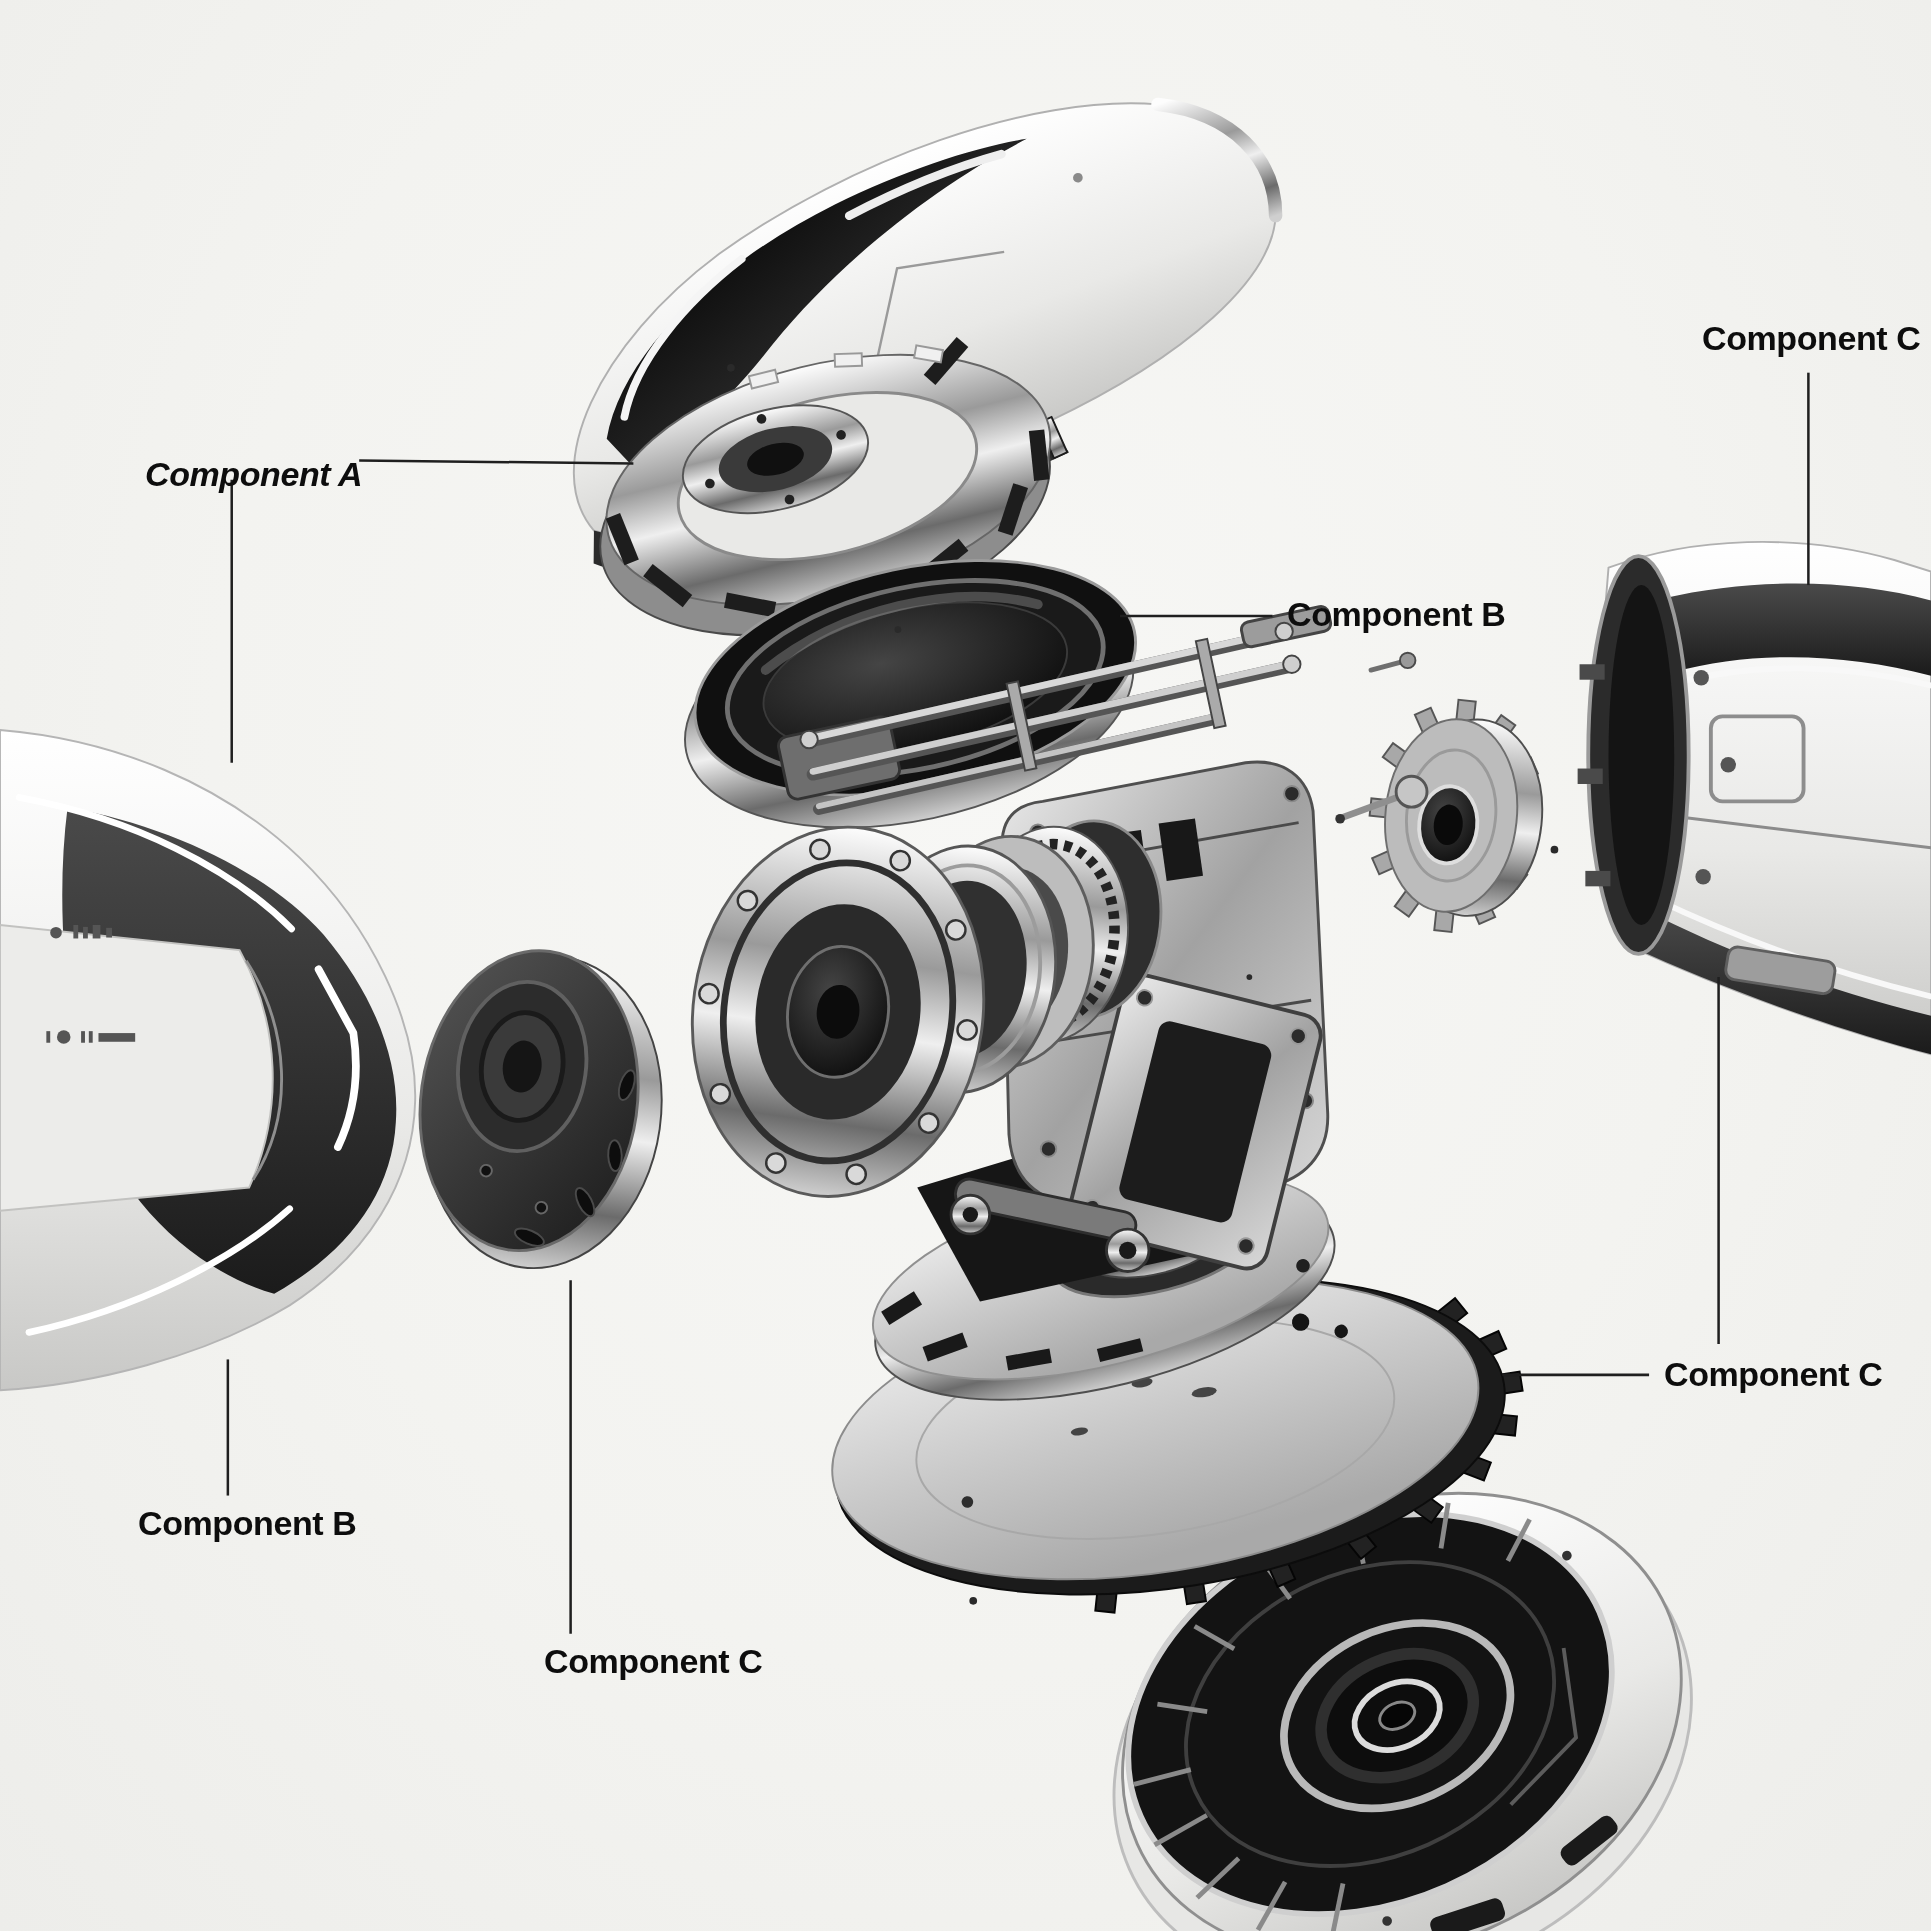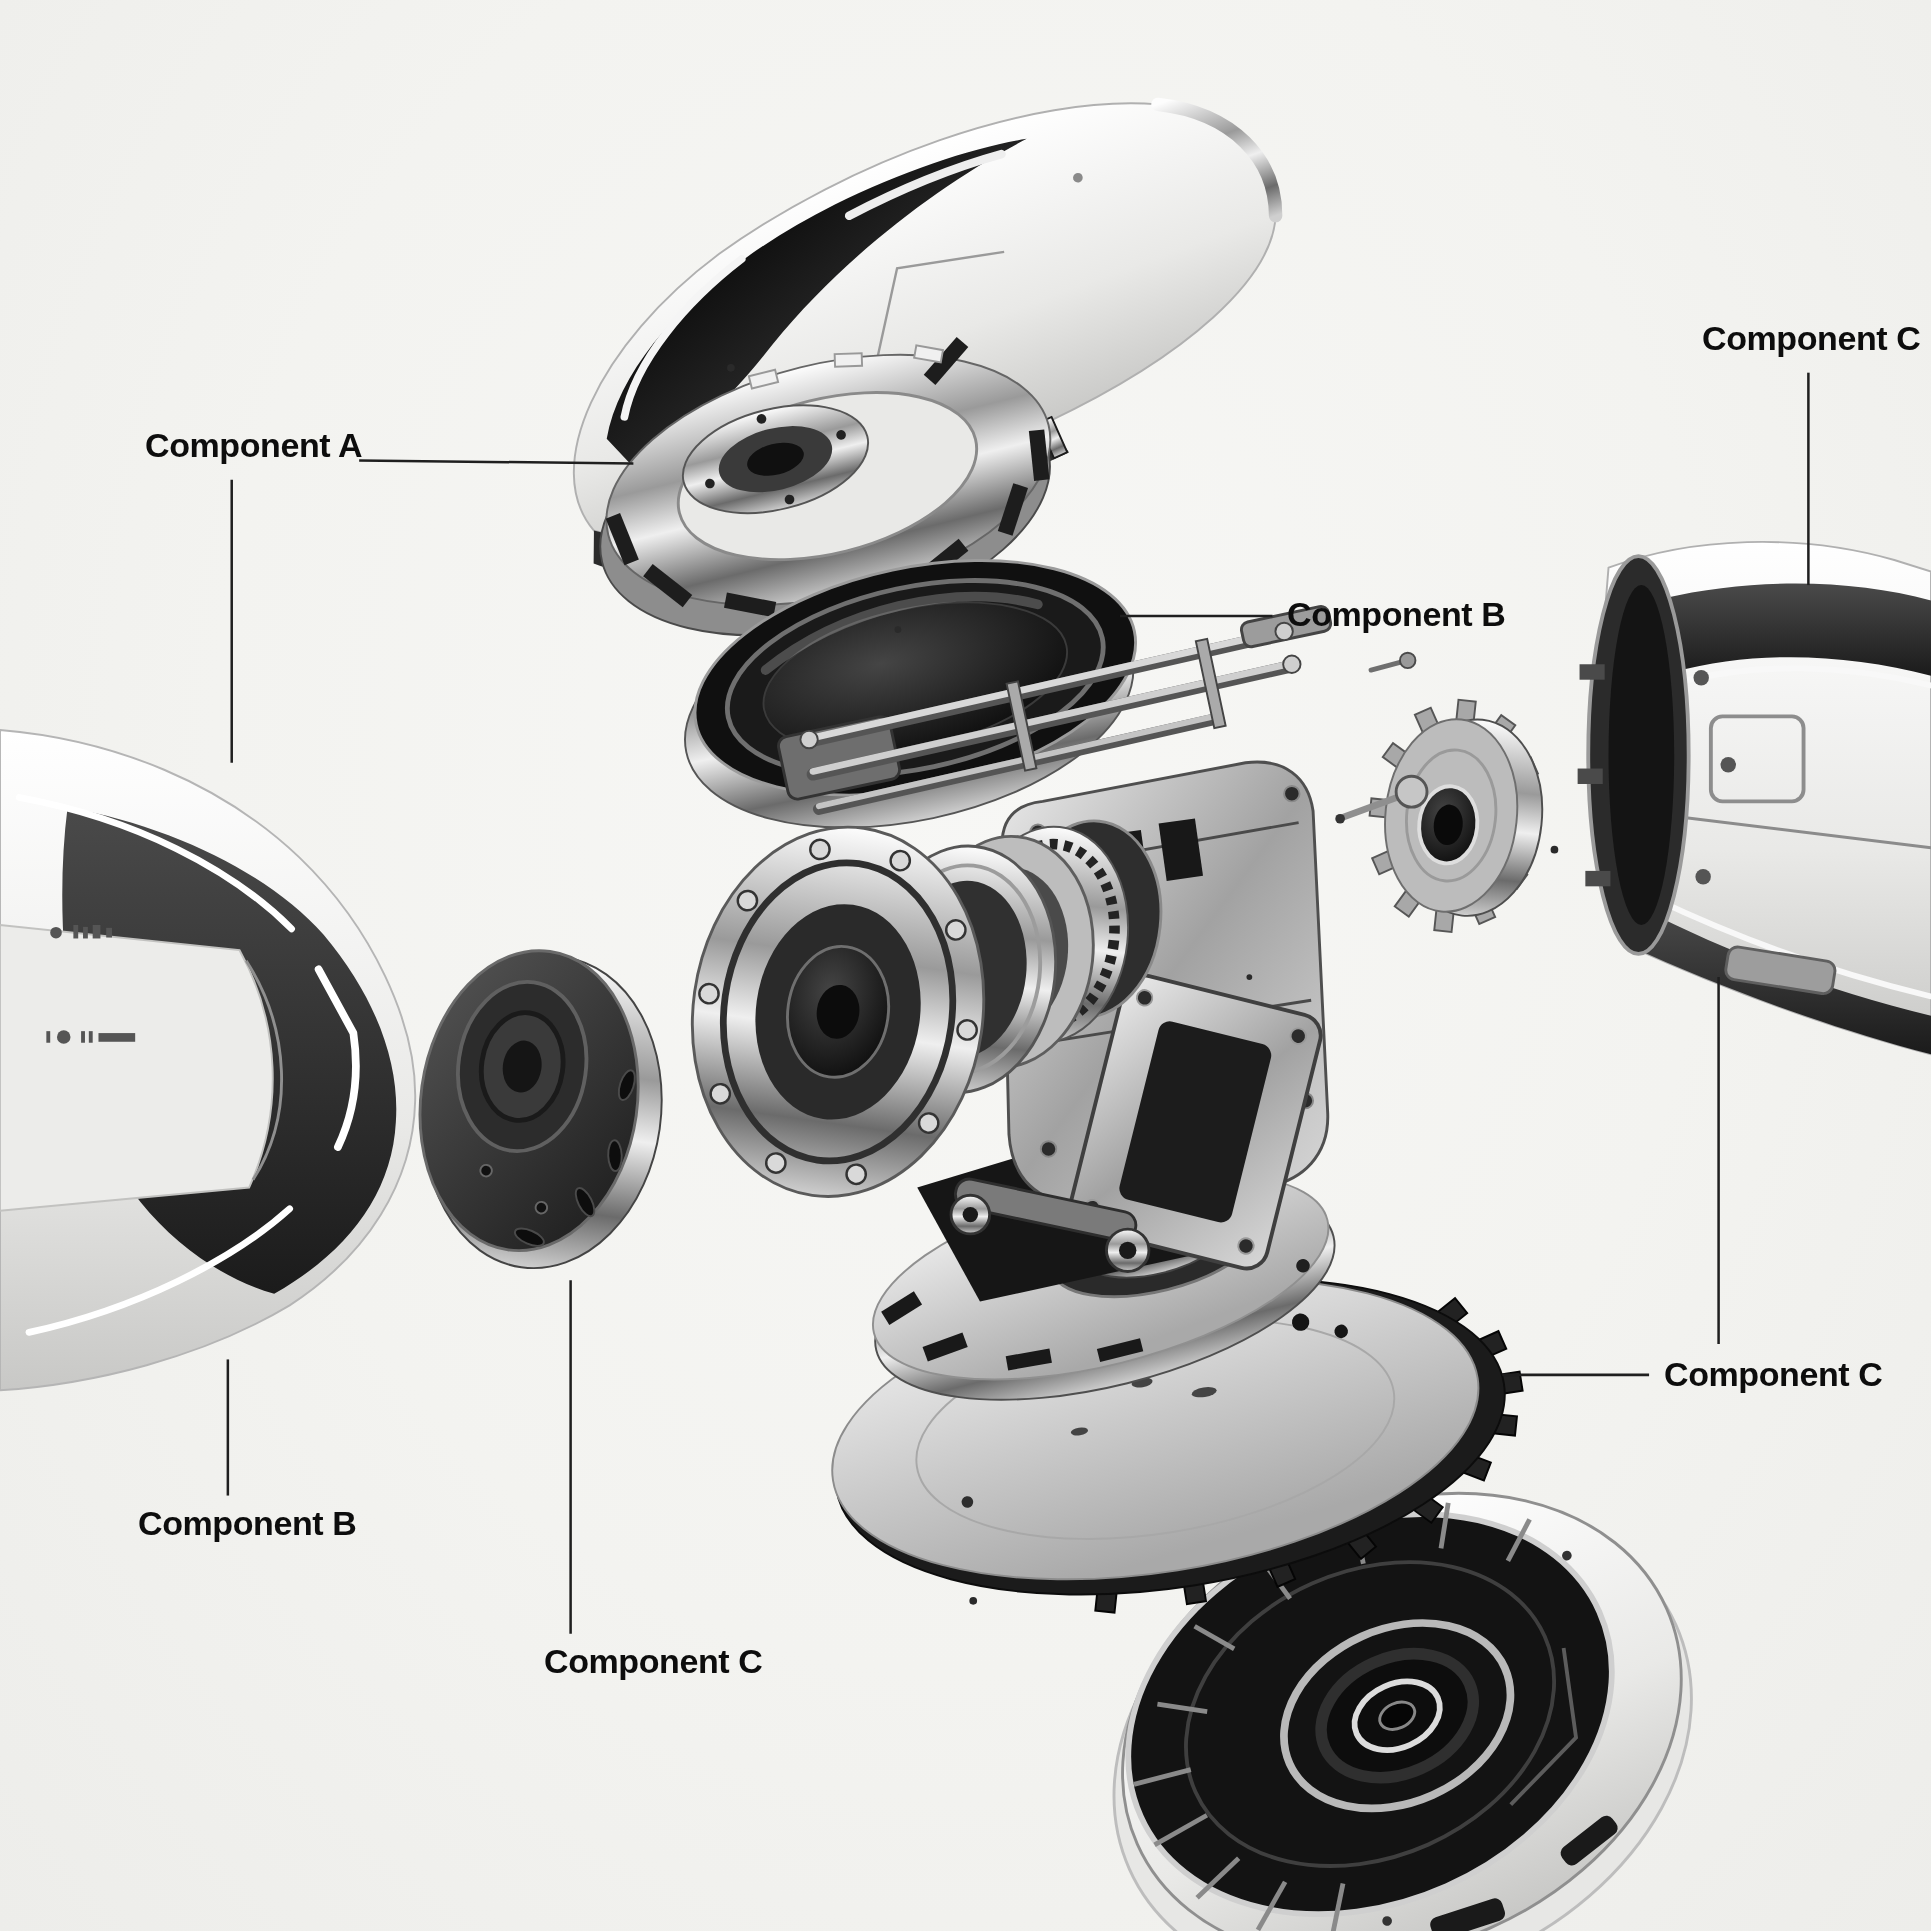--- a/index.html
+++ b/index.html
@@ -7,21 +7,21 @@
     position:relative;width:1931px;height:1931px;overflow:hidden;
     background:radial-gradient(ellipse at 50% 40%, #f7f7f5 0%, #f3f3f0 55%, #ededea 100%);
     font-family:"Liberation Sans", sans-serif;
   }
   .stage svg{position:absolute;left:0;top:0;}
   .lbl{
     position:absolute;white-space:nowrap;
     font:700 34px/1.0 "Liberation Sans", sans-serif;
     letter-spacing:-0.4px;color:#0d0d0d;
   }
-  .lbl-a      {left:145px;  top:428px;}
+  .lbl-a      {left:145px;  top:457px;font-style:italic;}
   .lbl-c-tr   {left:1702px; top:321px;}
   .lbl-b-mid  {left:1287px; top:597px;}
   .lbl-c-r    {left:1664px; top:1357px;}
   .lbl-b-bl   {left:138px;  top:1506px;}
   .lbl-c-b    {left:544px;  top:1644px;}
 </style>
 </head>
 <body>
 
 <div class="stage">

